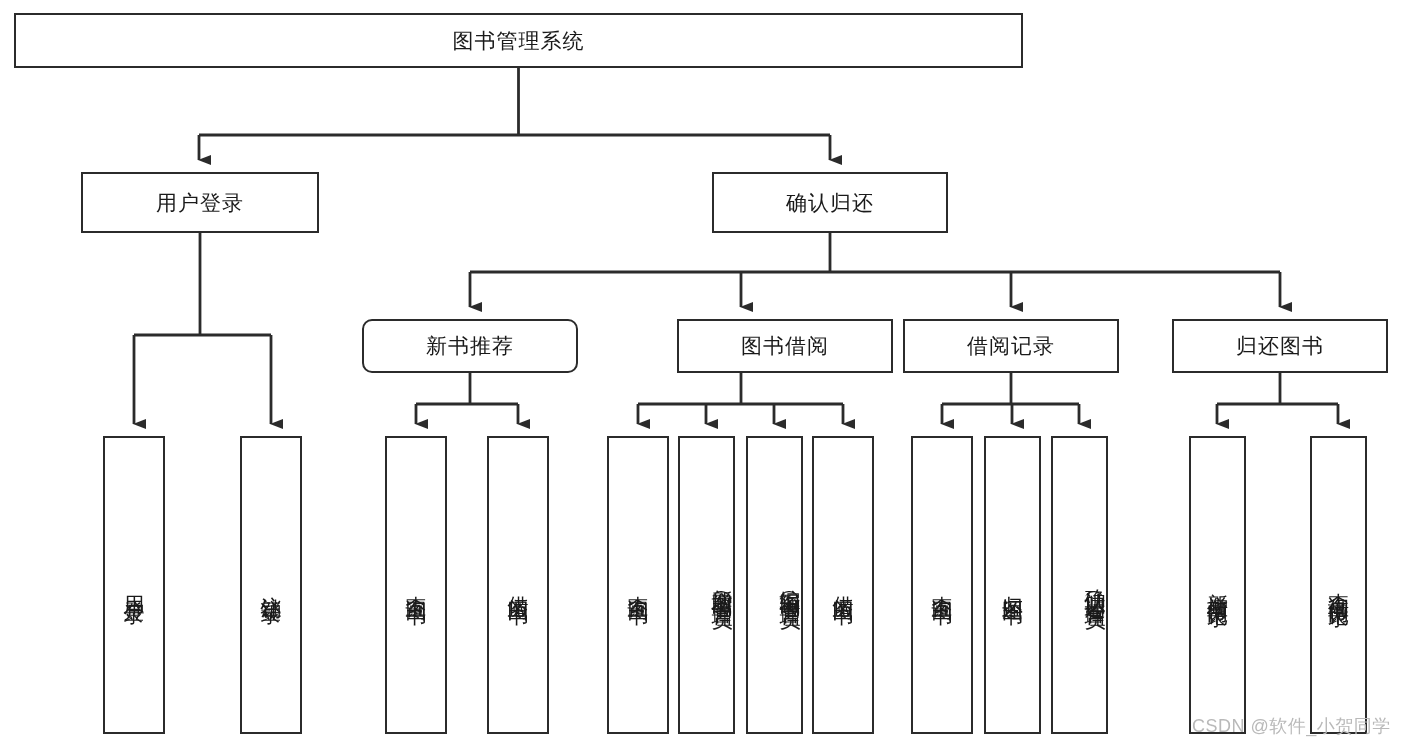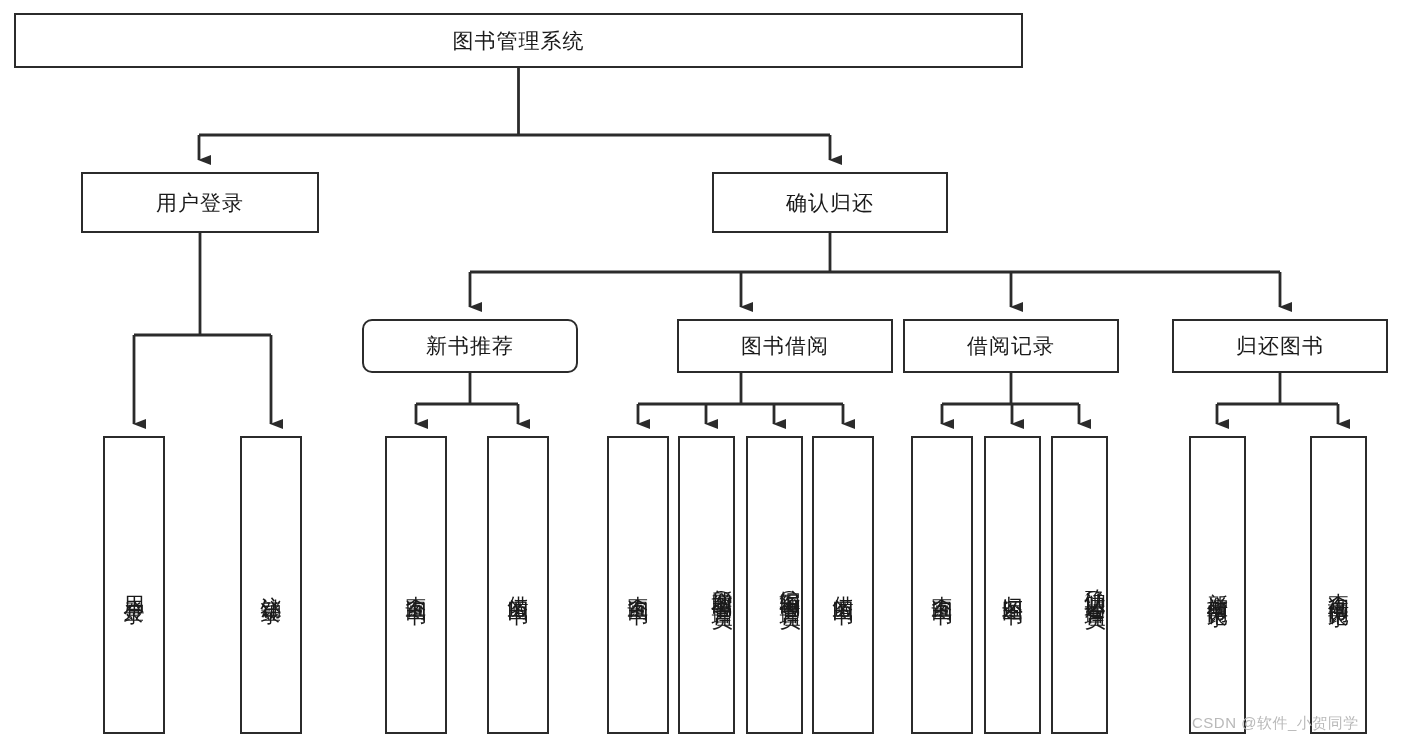--- a/index.html
+++ b/index.html
@@ -53,21 +53,21 @@
   }
   .node.vertical.top-aligned {
     align-items: flex-start;
   }
   .node-label {
     display: block;
     white-space: nowrap;
   }
   .watermark {
     position: absolute;
-    font-size: 15px;
+    font-size: 18px;
     color: #b9b9b9;
     white-space: nowrap;
     letter-spacing: 0.5px;
   }
 </style>
 </head>
 <body>
 
 <div id="diagram-root">
 

